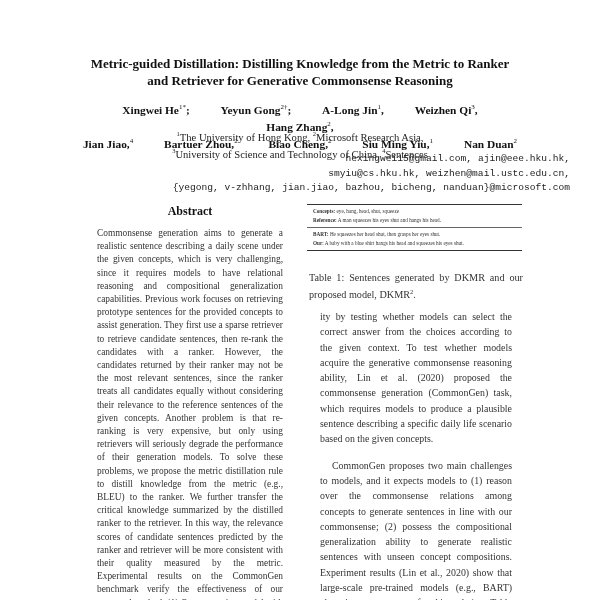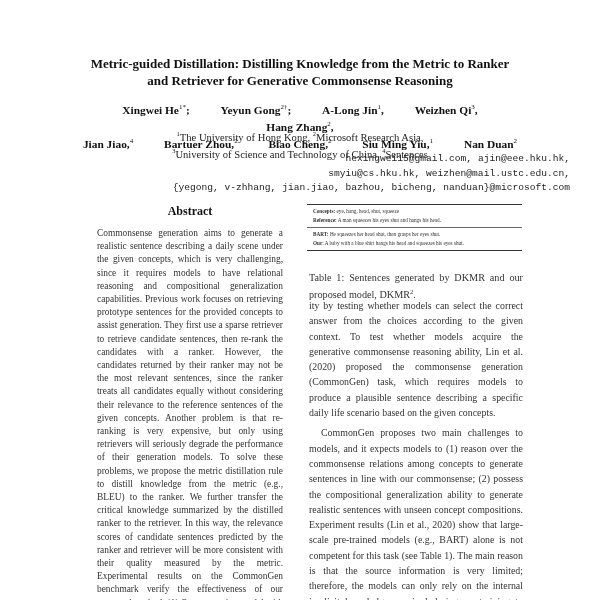--- a/index.html
+++ b/index.html
@@ -21,21 +21,21 @@
   .abs { position:absolute; left:97px; top:227px; width:186px;
          font-size:9.4px; line-height:13.2px; text-align:justify; color:#333; }
   .tbl { position:absolute; left:307px; top:204px; width:215px; font-size:5.2px; line-height:7px; color:#333; }
   .tbl .rule { height:1.2px; background:#333; }
   .tbl .rule.thin { height:0.6px; background:#666; }
   .tbl .row { padding:1px 6px; white-space:nowrap; overflow:hidden; }
   .tbl .blk { padding:2px 0; }
   .cap { position:absolute; left:309px; top:271px; width:214px; font-size:10.2px; line-height:13.5px; color:#333; text-align:justify; }
   .cap sup { font-size:6.5px; }
   .rcol { position:absolute; left:309px; top:298px; width:214px; font-size:9.9px; line-height:15.3px; text-align:justify; color:#333; }
-  .rcol p { margin:0; }
+  .rcol p { margin:11px; }
   .rcol p.indent { text-indent:12px; margin-top:5px; }
   b { font-weight:bold; }
 </style>
 </head>
 <body>
 
 <div class="title">
   <div>Metric-guided Distillation: Distilling Knowledge from the Metric to Ranker</div>
   <div>and Retriever for Generative Commonsense Reasoning</div>
 </div>

